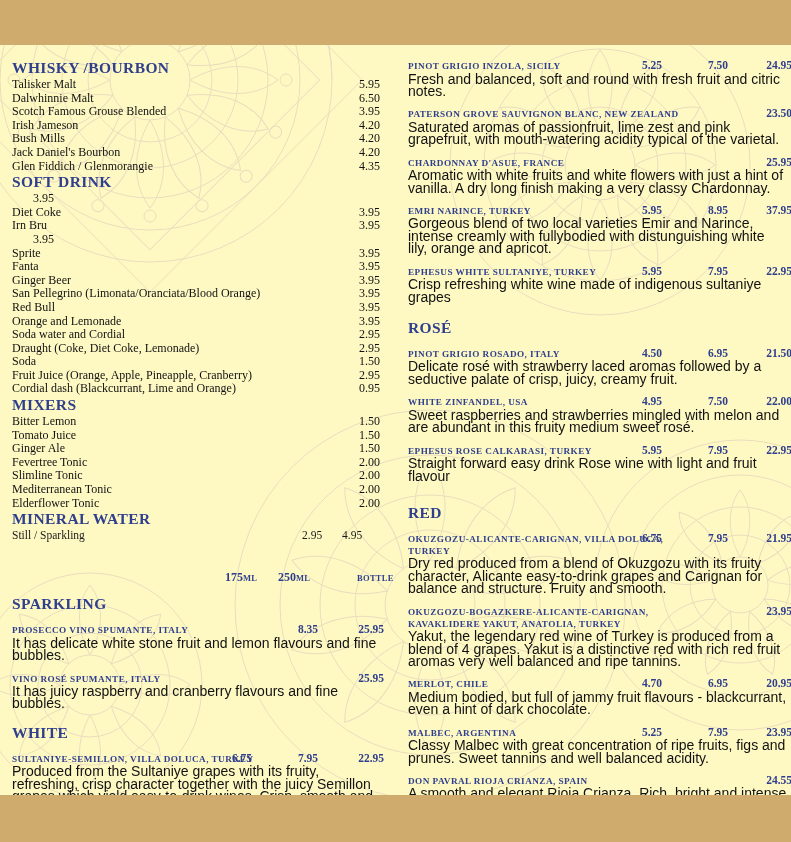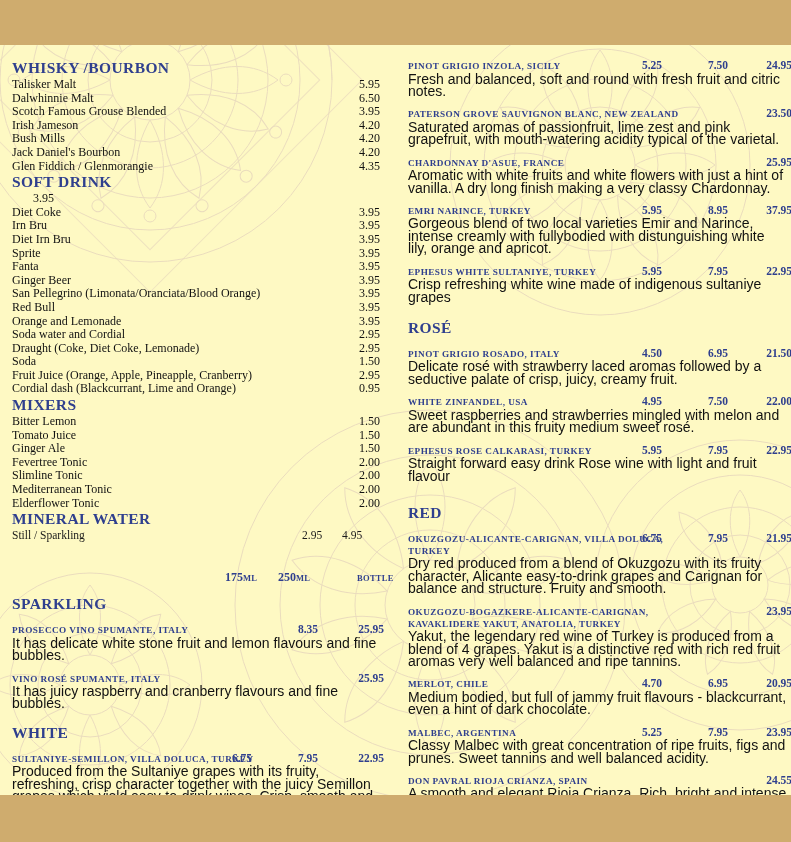--- a/index.html
+++ b/index.html
@@ -405,21 +405,20 @@
           </div>
         <div class="row">
             <span class="nm">Diet Coke</span>
             <span class="pr">3.95</span>
           </div>
         <div class="row">
             <span class="nm">Irn Bru</span>
             <span class="pr">3.95</span>
           </div>
         <div class="row">
-            <span class="nm">Diet Irn Bru</span>
             <span class="pr">3.95</span>
           </div>
         <div class="row">
             <span class="nm">Sprite</span>
             <span class="pr">3.95</span>
           </div>
         <div class="row">
             <span class="nm">Fanta</span>
             <span class="pr">3.95</span>
           </div>

